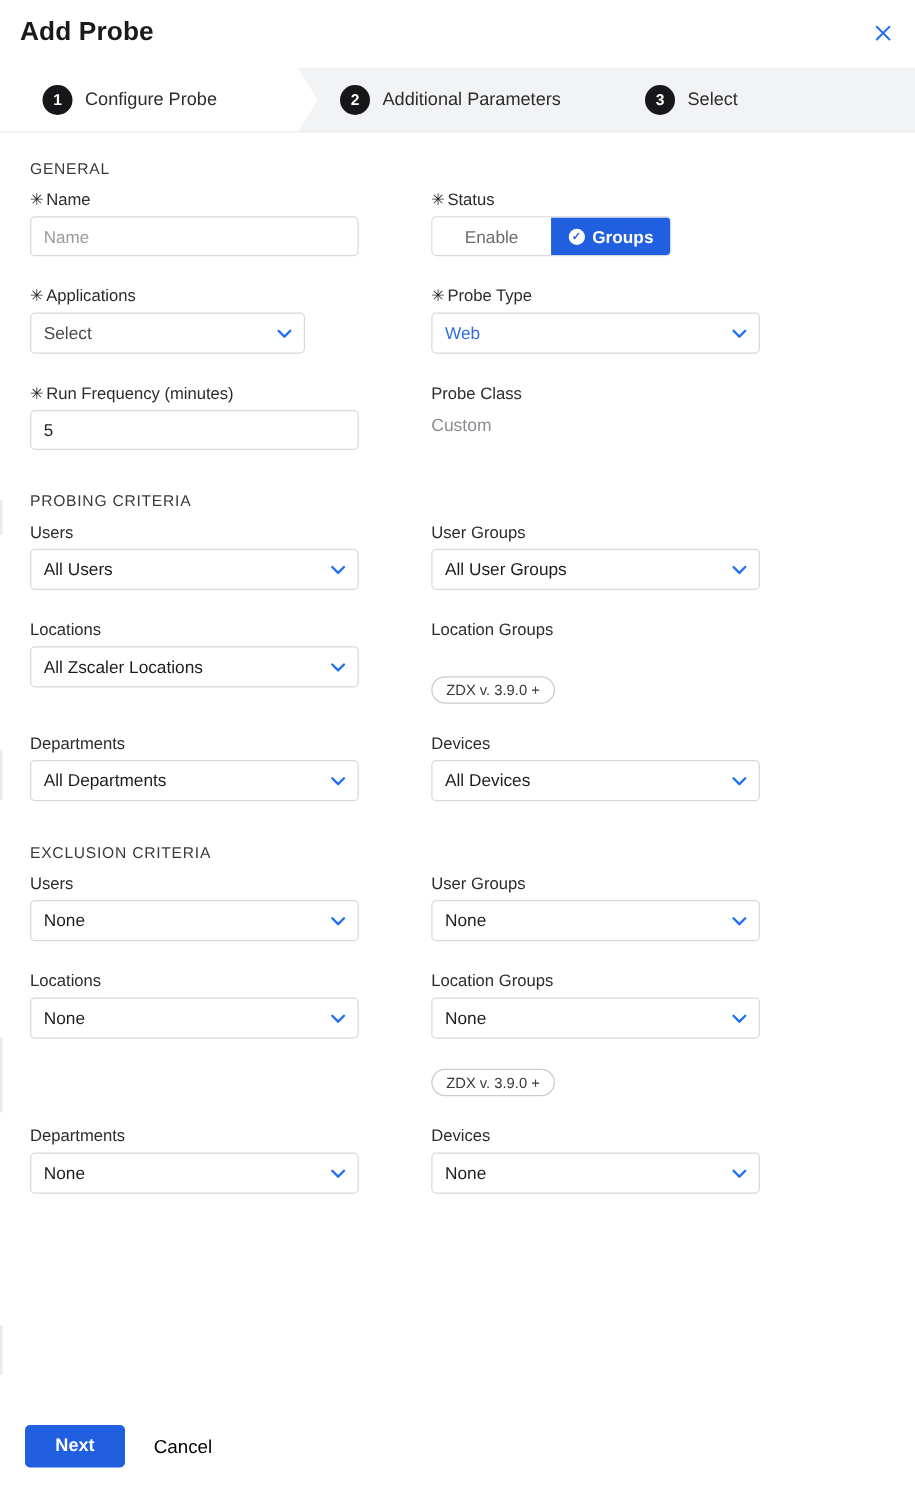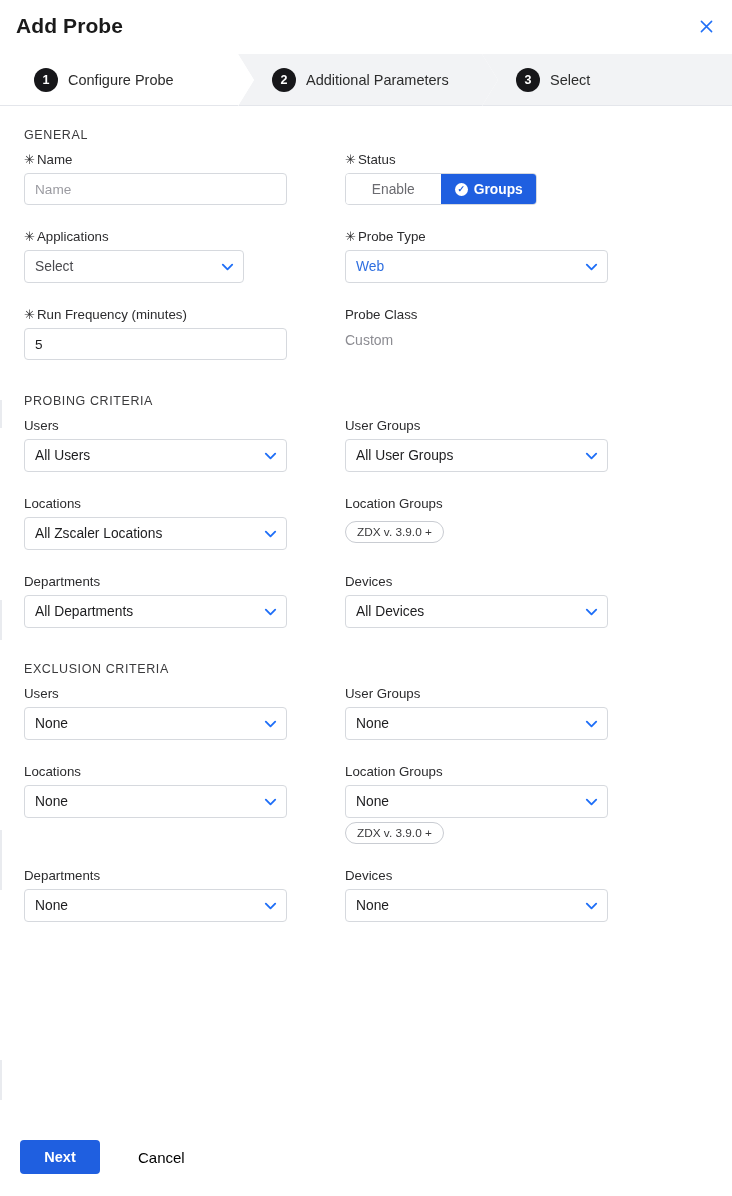--- a/index.html
+++ b/index.html
@@ -181,39 +181,39 @@
     display: flex; align-items: center; justify-content: center;
     font-weight: bold;
   }
   .static-val {
     font-size: 14px;
     color: #8c8c92;
     padding-top: 4px;
   }
   .badge {
     display: inline-block;
-    margin-top: 4px;
+    margin-top: 24px;
     border: 1px solid #c9ccd2;
     border-radius: 11px;
     padding: 3px 11px;
     font-size: 11.8px;
     color: #3a3a3c;
     background: #fff;
   }
   .spacer-sm { height: 14px; }
   .section-gap { height: 24px; }
   
   .footer {
     position: absolute;
     left: 0; bottom: 0;
     width: 100%;
     padding: 0 0 22px 20px;
     display: flex;
     align-items: center;
-    gap: 32px;
+    gap: 17px;
     background: #fff;
   }
   .btn-primary {
     background: #1f5fe0;
     color: #fff;
     border: none;
     border-radius: 4px;
     height: 34px;
     min-width: 80px;
     font-size: 14.5px;

